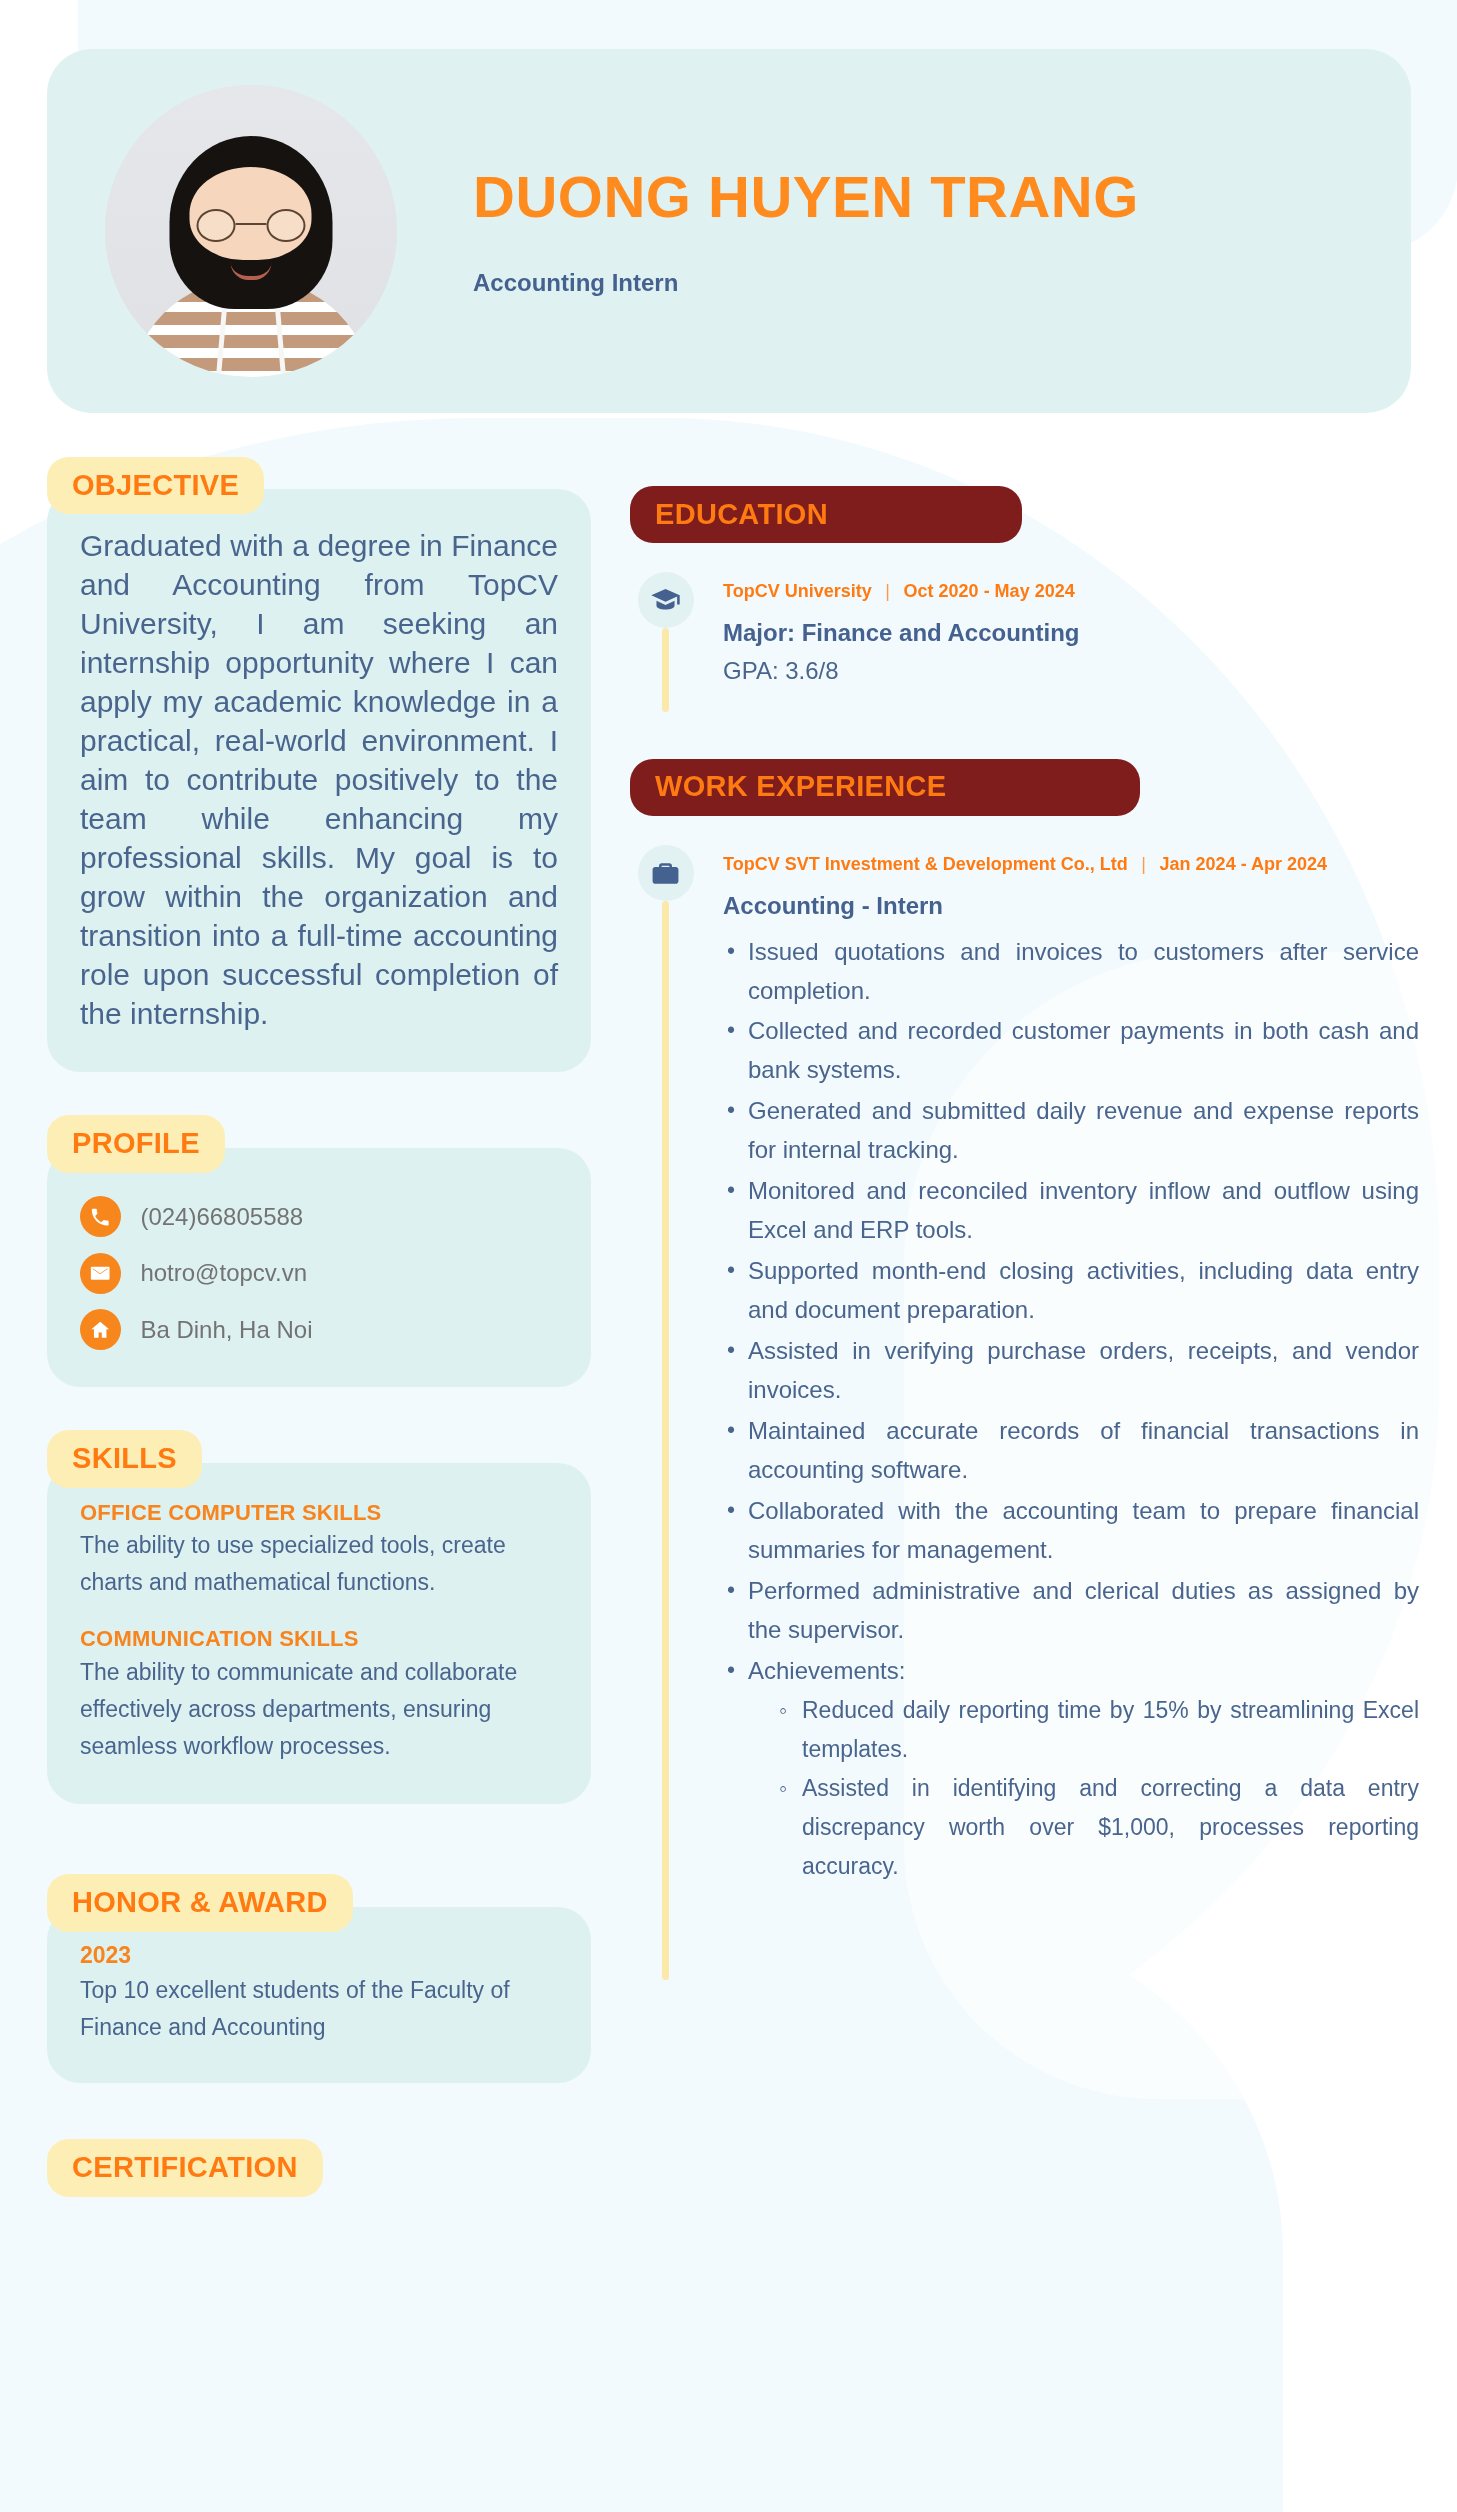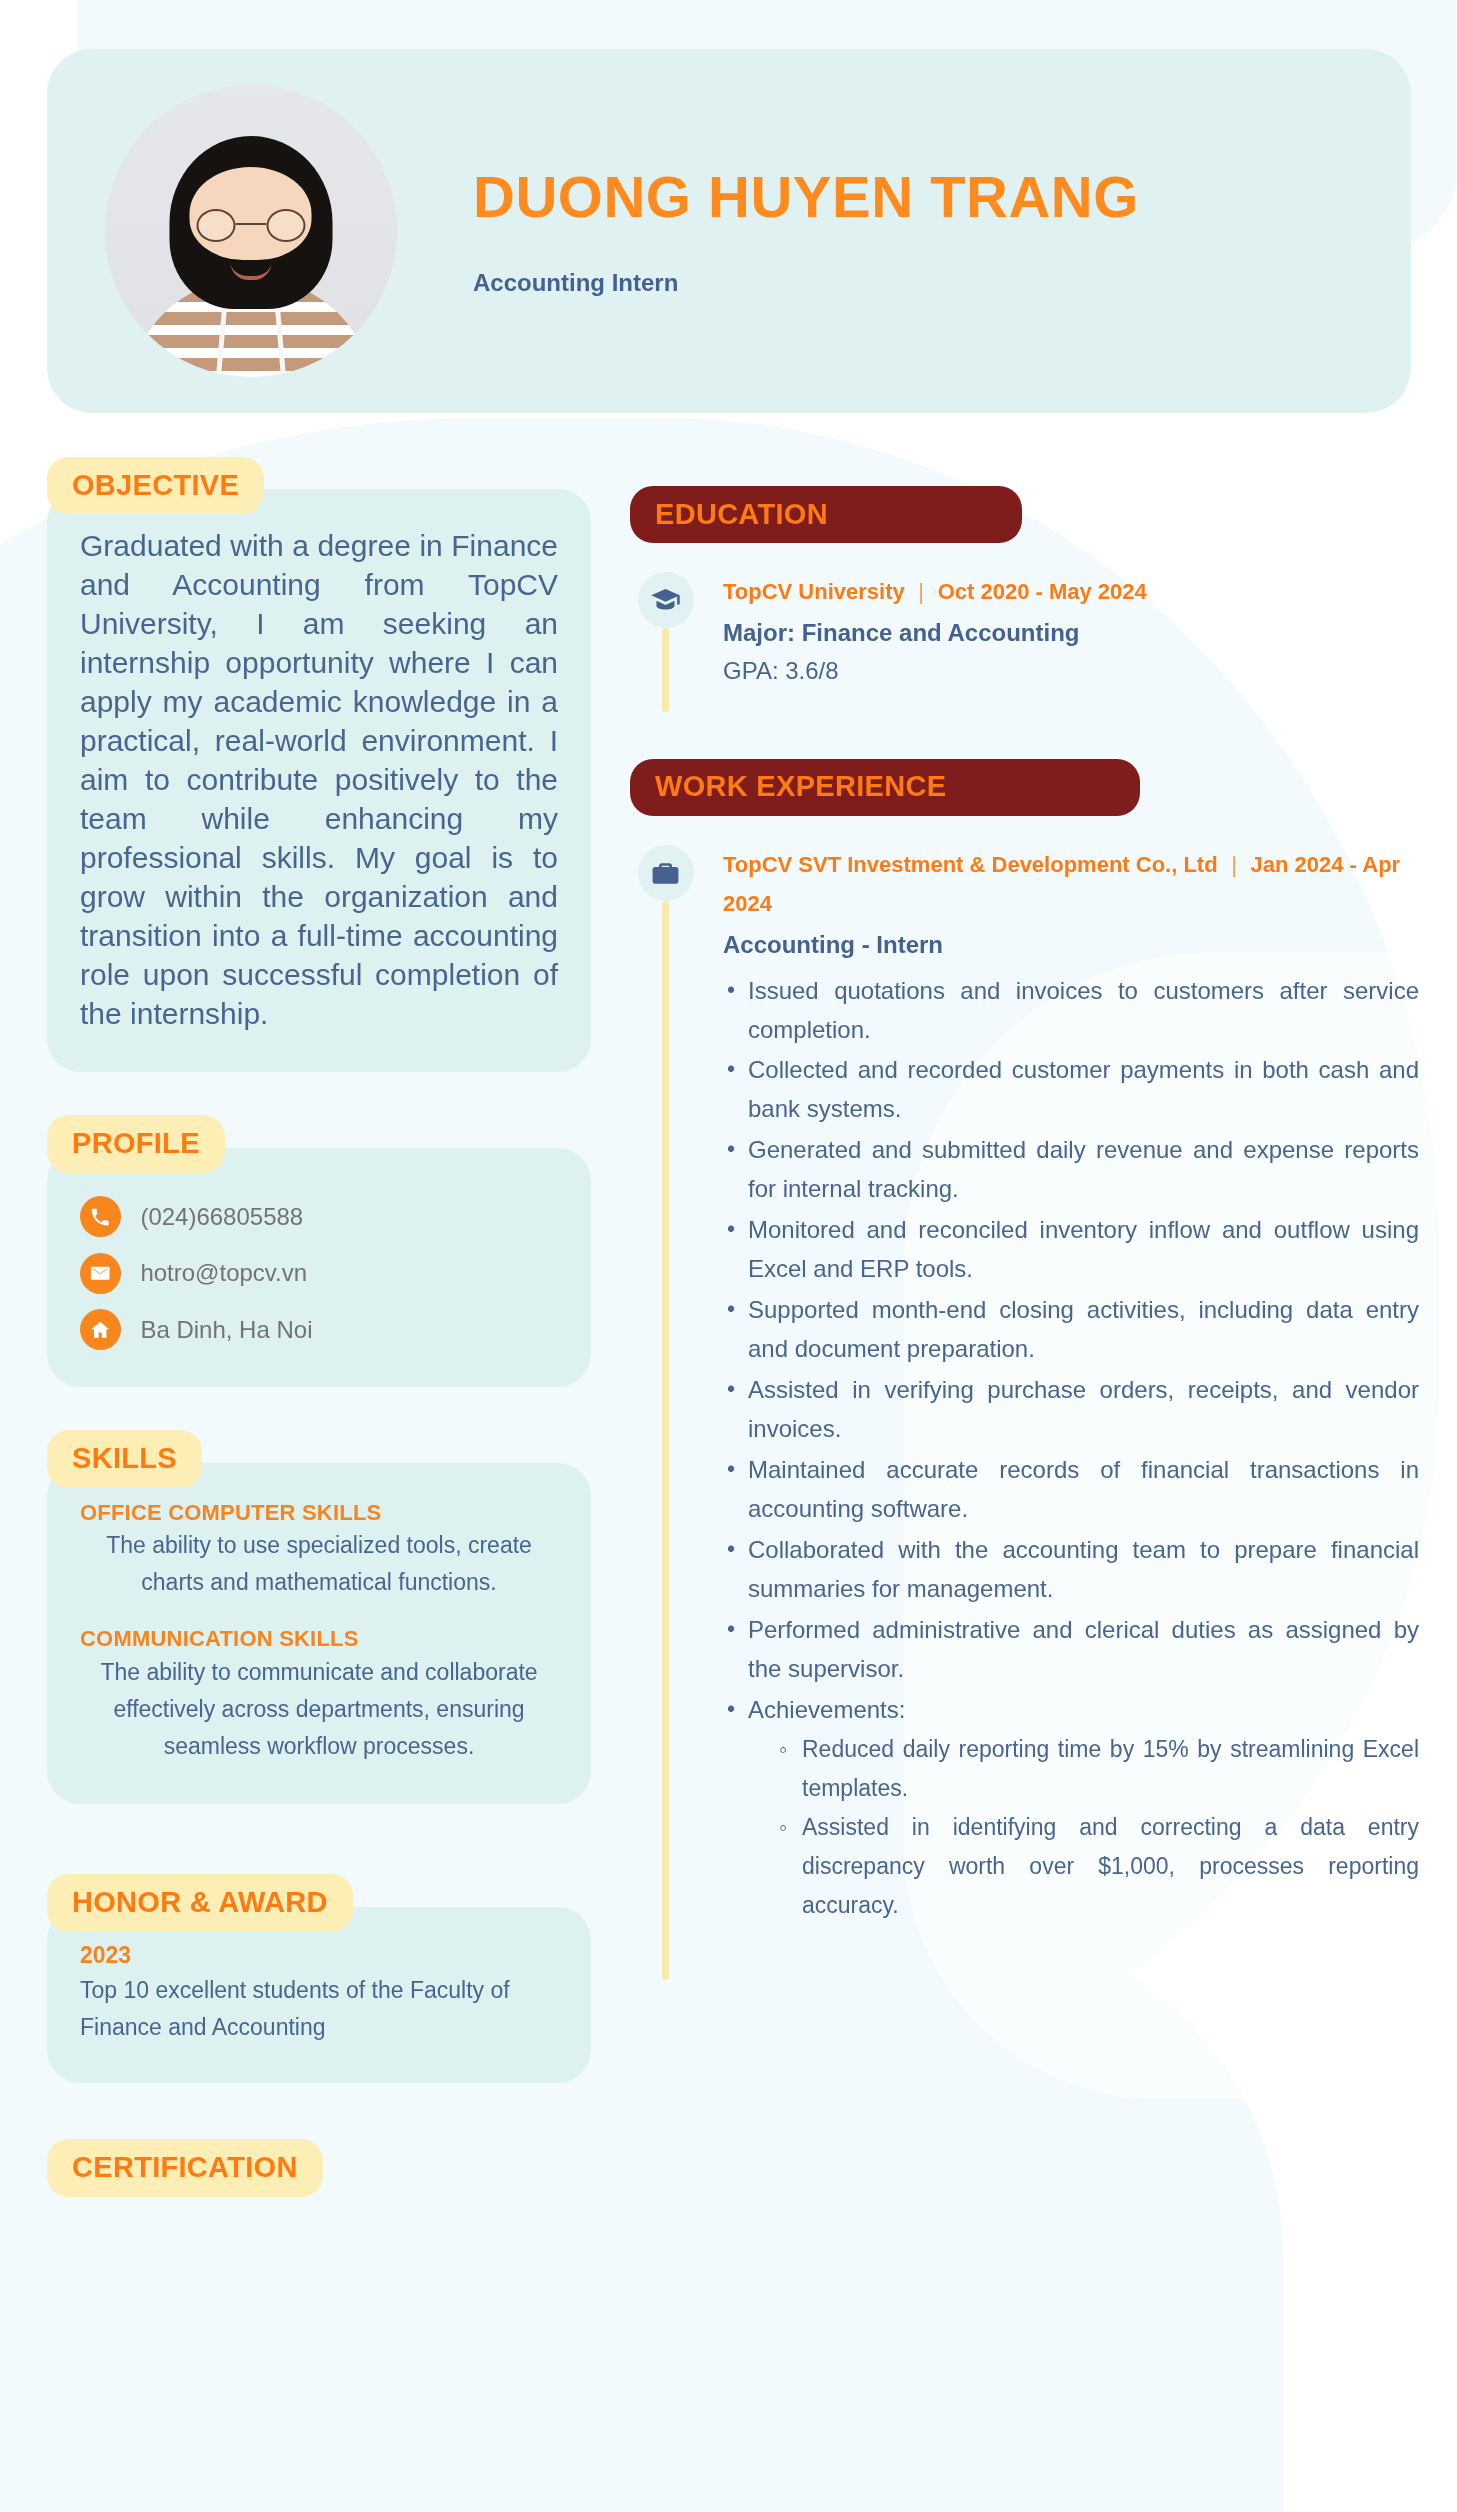--- a/index.html
+++ b/index.html
@@ -190,21 +190,20 @@
     font-size: 22px;
     font-weight: 700;
     color: #f7841d;
     letter-spacing: 0.2px;
     margin-bottom: 1.9px;
   }
   .skill-desc {
     font-size: 23px;
     line-height: 37px;
     color: #49658e;
-    text-align: center;
   }
   .skill-block + .skill-block { margin-top: 25px; }
 
   
   .year {
     font-size: 23px;
     font-weight: 700;
     color: #f7841d;
     margin-bottom: 3.9px;
   }
@@ -221,21 +220,21 @@
   .tl-icon svg { width: 31px; height: 31px; fill: #44618f; }
   .tl-line {
     position: absolute;
     left: 32px; top: 56px; bottom: 5.8px;
     width: 6.8px;
     background: #fbe9a9;
     border-radius: 3.9px;
   }
 
   .org-line {
-    font-size: 22px;
+    font-size: 18px;
     font-weight: 700;
     color: #ff7a11;
     line-height: 39px;
   }
   .org-sep { color: #ff9a4d; margin: 0 13.6px; font-weight: 400; }
   .sub-line {
     font-size: 24px;
     font-weight: 700;
     color: #44618f;
     margin-top: 7.8px;

